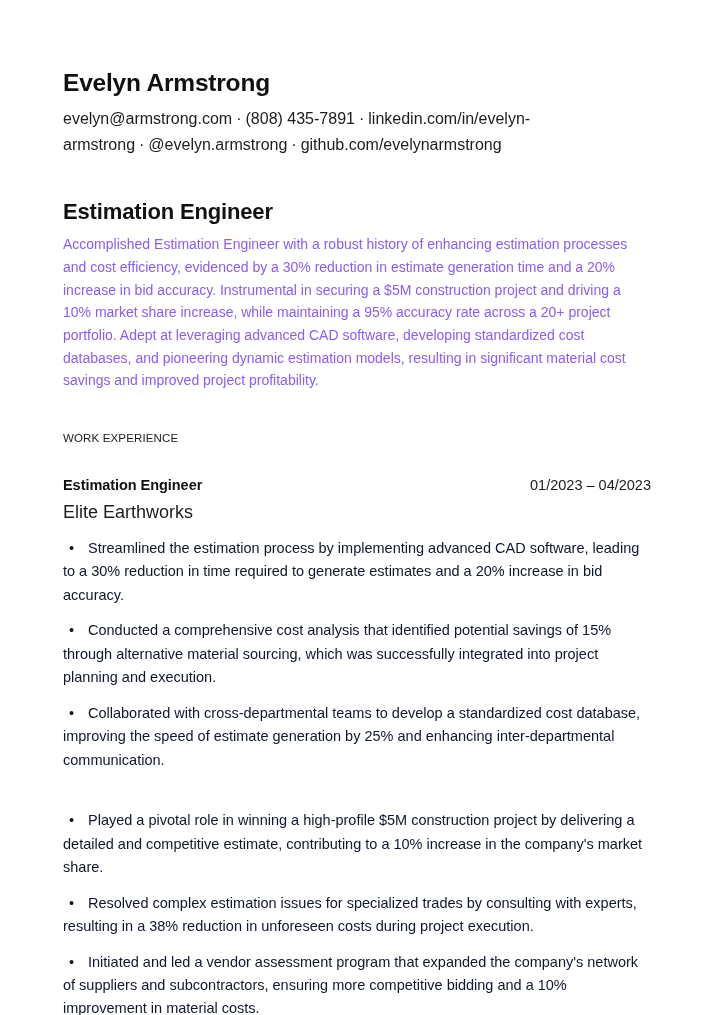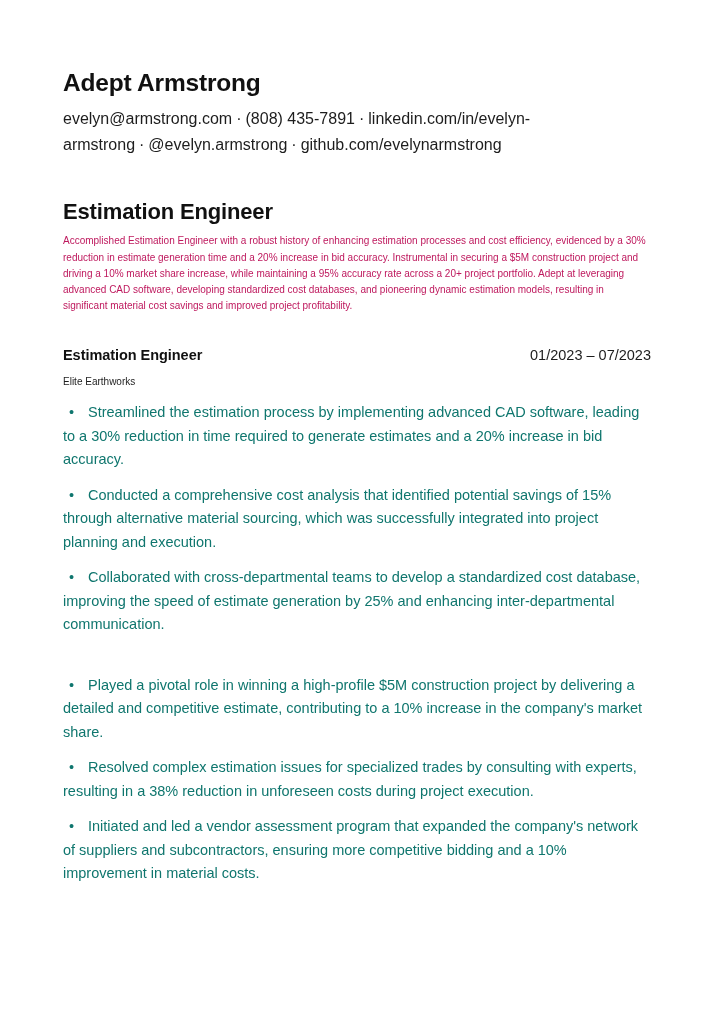--- a/index.html
+++ b/index.html
@@ -54,23 +54,23 @@
   .headline {
     font-size: 22px;
     font-weight: bold;
     letter-spacing: -0.15px;
     color: #111111;
     margin: 0;
     padding-top: 41px;
     line-height: 1.2;
   }
   .summary {
-    font-size: 10px;
+    font-size: 14px;
     line-height: 1.62;
-    color: #be185d;
+    color: #8b5cf6;
     margin: 8px 0 0 0;
     max-width: 588px;
   }
 
   
   .section-title {
     font-size: 11.5px;
     letter-spacing: 0.15px;
     color: #1d1d1d;
     margin: 0;
@@ -97,66 +97,67 @@
     letter-spacing: -0.05px;
     line-height: 1.35;
   }
   .job-dates {
     font-size: 14.5px;
     color: #1d1d1d;
     white-space: nowrap;
     line-height: 1.35;
   }
   .job-company {
-    font-size: 10px;
+    font-size: 18px;
     color: #1d1d1d;
     line-height: 1.45;
-    margin-top: 9px;
+    margin-top: 3px;
   }
 
   .bullets {
     list-style: none;
     margin: 0;
     padding: 0;
   }
   .bullet {
     font-size: 14.5px;
     line-height: 1.62;
-    color: #0f766e;
+    color: #0f172a;
     margin-top: 12px;
     text-indent: 6px;
     max-width: 588px;
   }
   .bullet .marker {
     display: inline-block;
     width: 19px;
     text-indent: 0;
   }
 </style>
 </head>
 <body>
 
 <div class="page">
   <div class="sheet">
 
-    <h1 class="name">Adept Armstrong</h1>
+    <h1 class="name">Evelyn Armstrong</h1>
 
     <p class="contact"><span>evelyn@armstrong.com</span><span class="sep">·</span><span>(808) 435-7891</span><span class="sep">·</span><span>linkedin.com/in/evelyn-armstrong</span><span class="sep">·</span><span>@evelyn.armstrong</span><span class="sep">·</span><span>github.com/evelynarmstrong</span></p>
 
     <h2 class="headline">Estimation Engineer</h2>
 
     <p class="summary">Accomplished Estimation Engineer with a robust history of enhancing estimation processes and cost efficiency, evidenced by a 30% reduction in estimate generation time and a 20% increase in bid accuracy. Instrumental in securing a $5M construction project and driving a 10% market share increase, while maintaining a 95% accuracy rate across a 20+ project portfolio. Adept at leveraging advanced CAD software, developing standardized cost databases, and pioneering dynamic estimation models, resulting in significant material cost savings and improved project profitability.</p>
 
+    <h3 class="section-title">Work Experience</h3>
 
     <div>
 
       <div class="job first">
         <div class="job-head">
           <span class="job-title">Estimation Engineer</span>
-          <span class="job-dates">01/2023 – 07/2023</span>
+          <span class="job-dates">01/2023 – 04/2023</span>
         </div>
         <div class="job-company">Elite Earthworks</div>
         <ul class="bullets">
           <li class="bullet"><span class="marker">•</span><span>Streamlined the estimation process by implementing advanced CAD software, leading to a 30% reduction in time required to generate estimates and a 20% increase in bid accuracy.</span></li>
           <li class="bullet"><span class="marker">•</span><span>Conducted a comprehensive cost analysis that identified potential savings of 15% through alternative material sourcing, which was successfully integrated into project planning and execution.</span></li>
           <li class="bullet"><span class="marker">•</span><span>Collaborated with cross-departmental teams to develop a standardized cost database, improving the speed of estimate generation by 25% and enhancing inter-departmental communication.</span></li>
         </ul>
       </div>
 
       <div class="job next">

